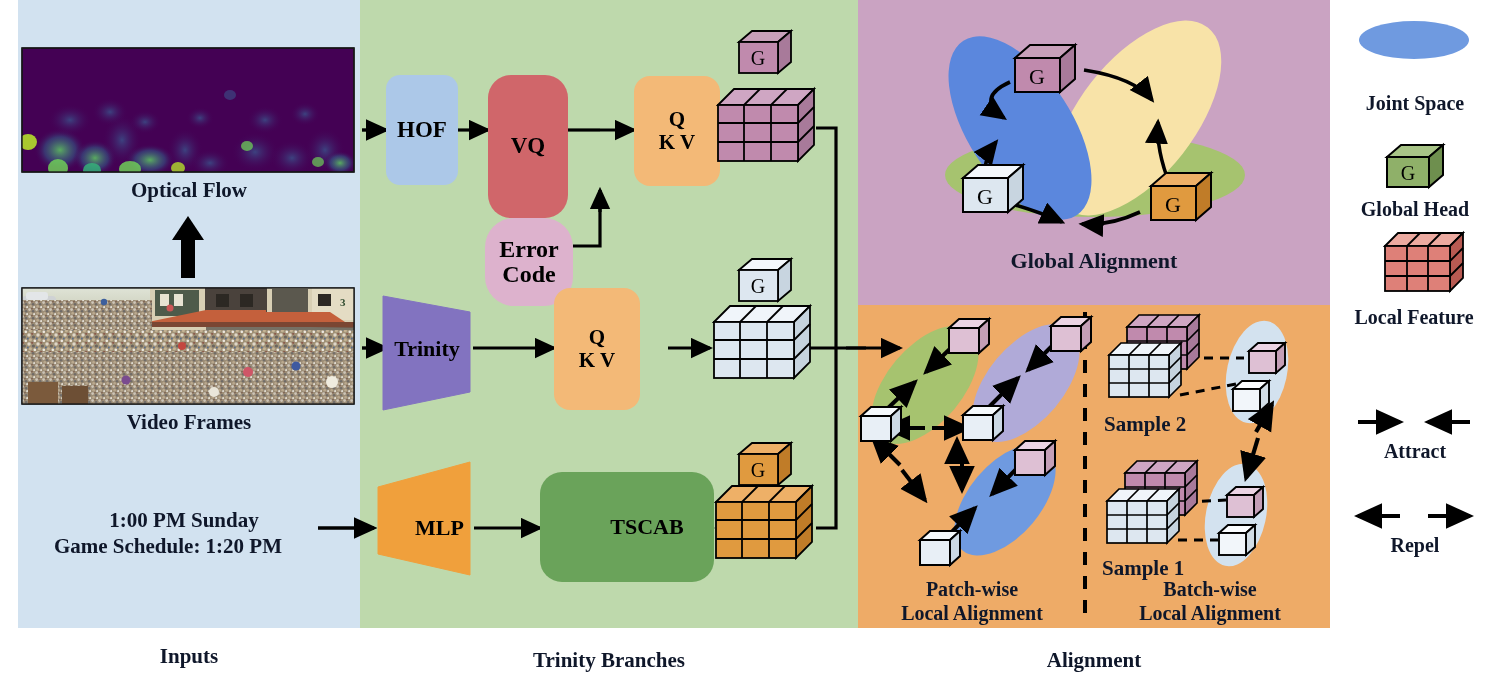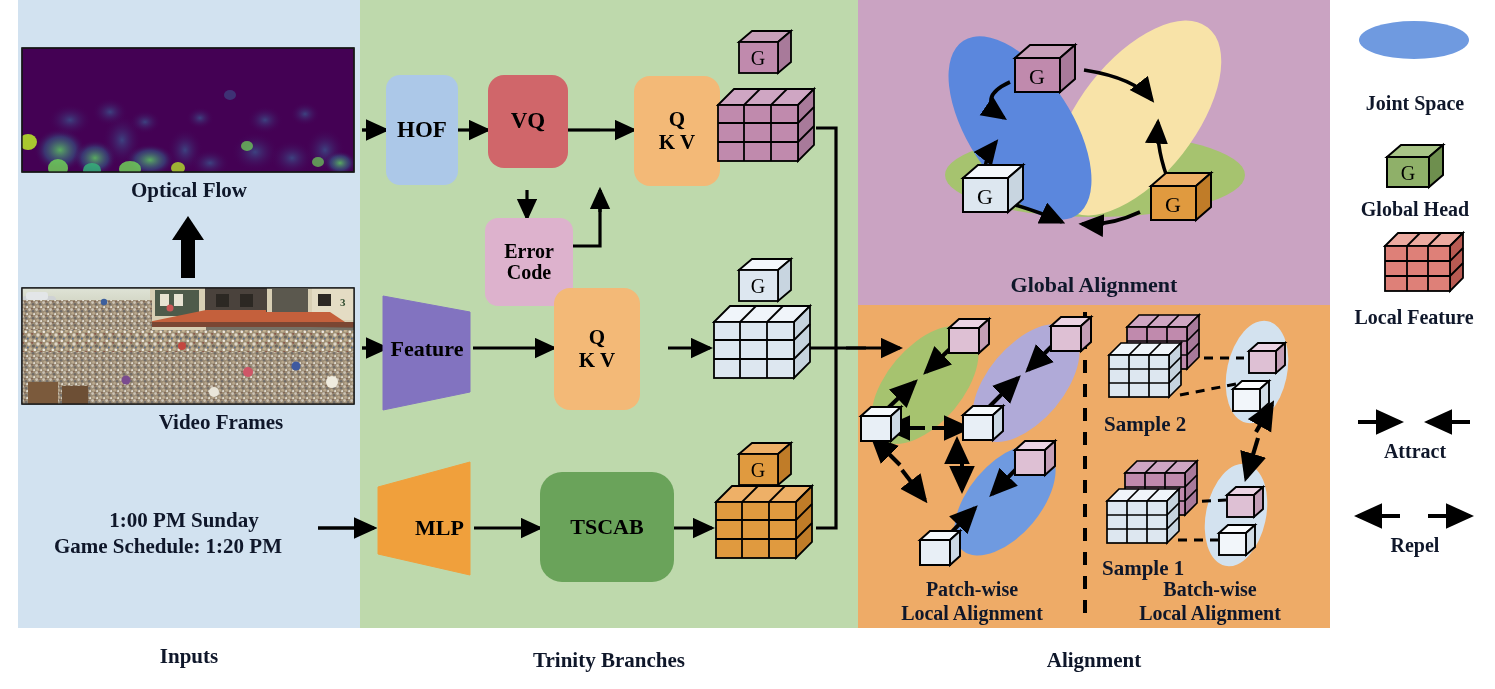--- a/index.html
+++ b/index.html
@@ -268,48 +268,48 @@
     <g stroke="#000" stroke-width="4" fill="none">
       <line x1="1400" y1="516" x2="1358" y2="516" marker-end="url(#ah)"></line>
       <line x1="1428" y1="516" x2="1470" y2="516" marker-end="url(#ah)"></line>
     </g>
   </svg>
 
   <div class="blk nosel" style="left:386px;top:75px;width:72px;height:110px;background:#acc8e8;border-radius:14px;font-size:23px;">
     <span>HOF</span>
   </div>
 
-  <div class="blk nosel" style="left:488px;top:75px;width:80px;height:93px;background:#d0666a;border-radius:16px;font-size:23px;">
+  <div class="blk nosel" style="left:488px;top:75px;width:80px;height:143px;background:#d0666a;border-radius:23px;font-size:23px;">
     <span>VQ</span>
   </div>
 
-  <div class="blk nosel" style="left:485px;top:218px;width:88px;height:88px;background:#ddb2cd;border-radius:13px;font-size:20px;flex-direction:column;">
+  <div class="blk nosel" style="left:485px;top:218px;width:88px;height:88px;background:#ddb2cd;border-radius:29px;font-size:24px;flex-direction:column;">
     <span>Error</span>
     <span>Code</span>
   </div>
 
   <div class="blk nosel" style="left:634px;top:76px;width:86px;height:110px;background:#f3b977;border-radius:16px;font-size:21px;flex-direction:column;line-height:1.1;">
     <span>Q</span>
     <span>K V</span>
   </div>
 
   <div class="blk nosel" style="left:383px;top:325px;width:88px;height:48px;font-size:22px;">
-    <span>Feature</span>
+    <span>Trinity</span>
   </div>
 
   <div class="blk nosel" style="left:554px;top:288px;width:86px;height:122px;background:#f3b977;border-radius:16px;font-size:21px;flex-direction:column;line-height:1.1;">
     <span>Q</span>
     <span>K V</span>
   </div>
 
   <div class="blk nosel" style="left:384px;top:505px;width:80px;height:46px;font-size:22px;justify-content:flex-end;">
     <span>MLP</span>
   </div>
 
-  <div class="blk nosel" style="left:540px;top:472px;width:134px;height:110px;background:#6aa35a;border-radius:22px;font-size:22px;">
+  <div class="blk nosel" style="left:540px;top:472px;width:134px;height:110px;background:#6aa35a;border-radius:22px;font-size:22px;padding-left:40px;">
     <span>TSCAB</span>
   </div>
 
   <div style="position:absolute;left:736px;top:28px;width:58px;height:50px;">
     <svg width="58" height="50" viewBox="0 0 58 50">
       <polygon points="3,14 16,3 55,3 42,14" fill="#c8a0ba" stroke="#000" stroke-width="1.8"></polygon>
       <polygon points="42,14 55,3 55,34 42,45" fill="#a87a9a" stroke="#000" stroke-width="1.8"></polygon>
       <rect x="3" y="14" width="39" height="31" fill="#c08aad" stroke="#000" stroke-width="1.8"></rect>
       <text x="22" y="37" font-family="Liberation Serif, serif" font-size="20" text-anchor="middle" fill="#000">G</text>
     </svg>
@@ -593,26 +593,26 @@
       <line x1="25" y1="16" x2="38" y2="3"></line>
           <line x1="46" y1="16" x2="59" y2="3"></line>
       <line x1="68" y1="31" x2="81" y2="18"></line>
           <line x1="68" y1="46" x2="81" y2="33"></line>
         </g>
       </svg>
   </div>
 
   <div class="lbl nosel" style="left:18px;top:178px;width:342px;font-size:21px;">Optical Flow</div>
 
-  <div class="lbl nosel" style="left:18px;top:410px;width:342px;font-size:21px;padding-left:32px;">Video Frames</div>
+  <div class="lbl nosel" style="left:18px;top:410px;width:342px;font-size:21px;">Video Frames</div>
 
   <div class="lbl nosel" style="left:18px;top:508px;width:300px;font-size:21px;padding-left:16px;">1:00 PM Sunday</div>
   <div class="lbl nosel" style="left:18px;top:534px;width:300px;font-size:21px;">Game Schedule: 1:20 PM</div>
 
-  <div class="lbl nosel" style="left:858px;top:248px;width:472px;font-size:22px;margin-top:24px;">Global Alignment</div>
+  <div class="lbl nosel" style="left:858px;top:248px;width:472px;font-size:22px;">Global Alignment</div>
 
   <div class="lbl nosel" style="left:858px;top:578px;width:228px;font-size:20px;font-family:Liberation Serif, serif;">Patch-wise</div>
   <div class="lbl nosel" style="left:858px;top:602px;width:228px;font-size:20px;">Local Alignment</div>
 
   <div class="lbl nosel" style="left:1104px;top:412px;width:150px;font-size:21px;text-align:left;">Sample 2</div>
   <div class="lbl nosel" style="left:1102px;top:556px;width:150px;font-size:21px;text-align:left;">Sample 1</div>
 
   <div class="lbl nosel" style="left:1090px;top:578px;width:240px;font-size:20px;">Batch-wise</div>
   <div class="lbl nosel" style="left:1090px;top:602px;width:240px;font-size:20px;">Local Alignment</div>
 

